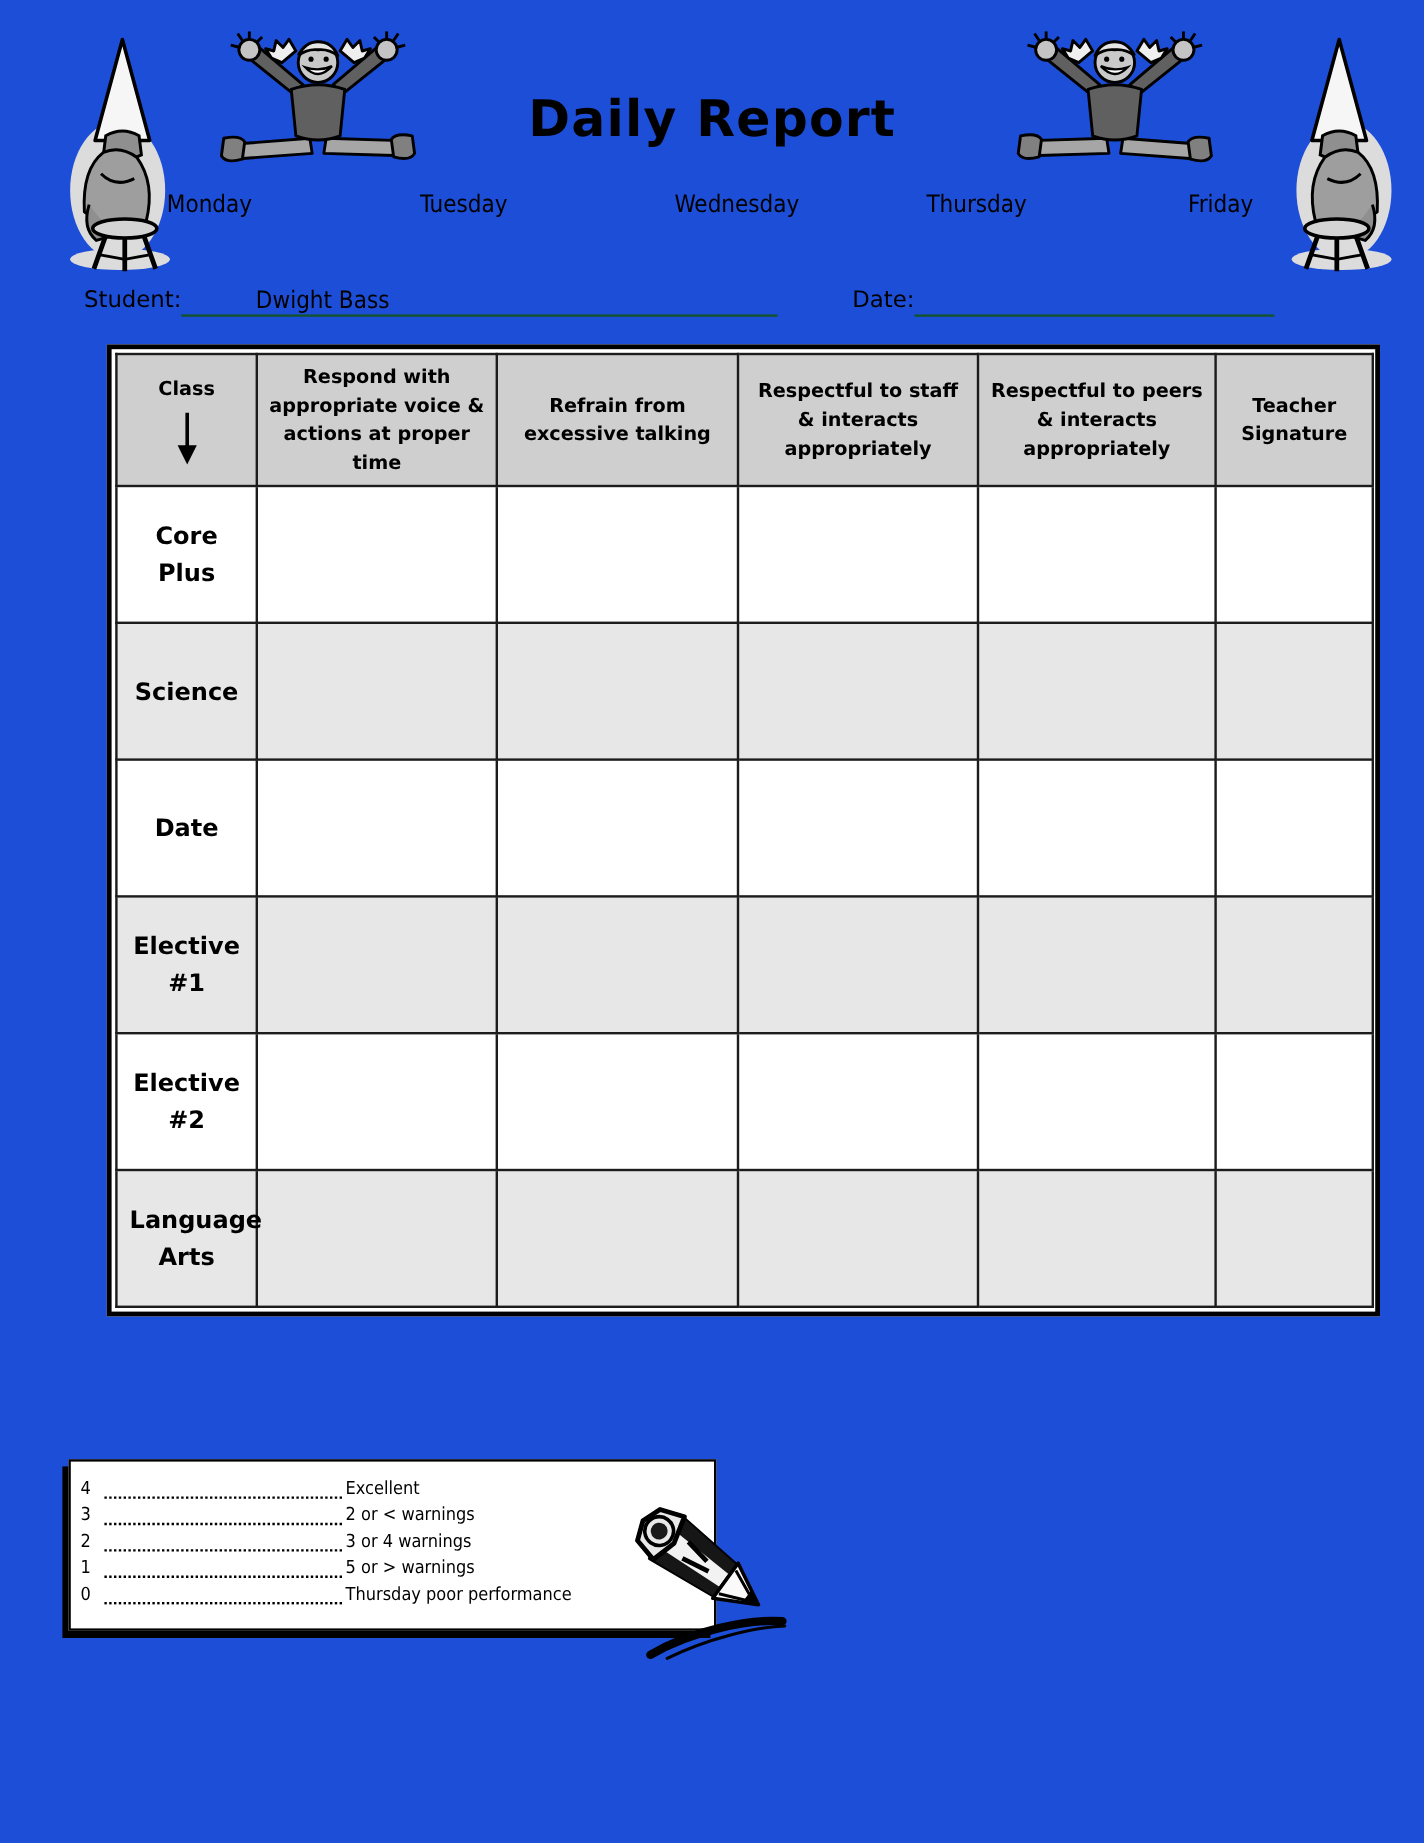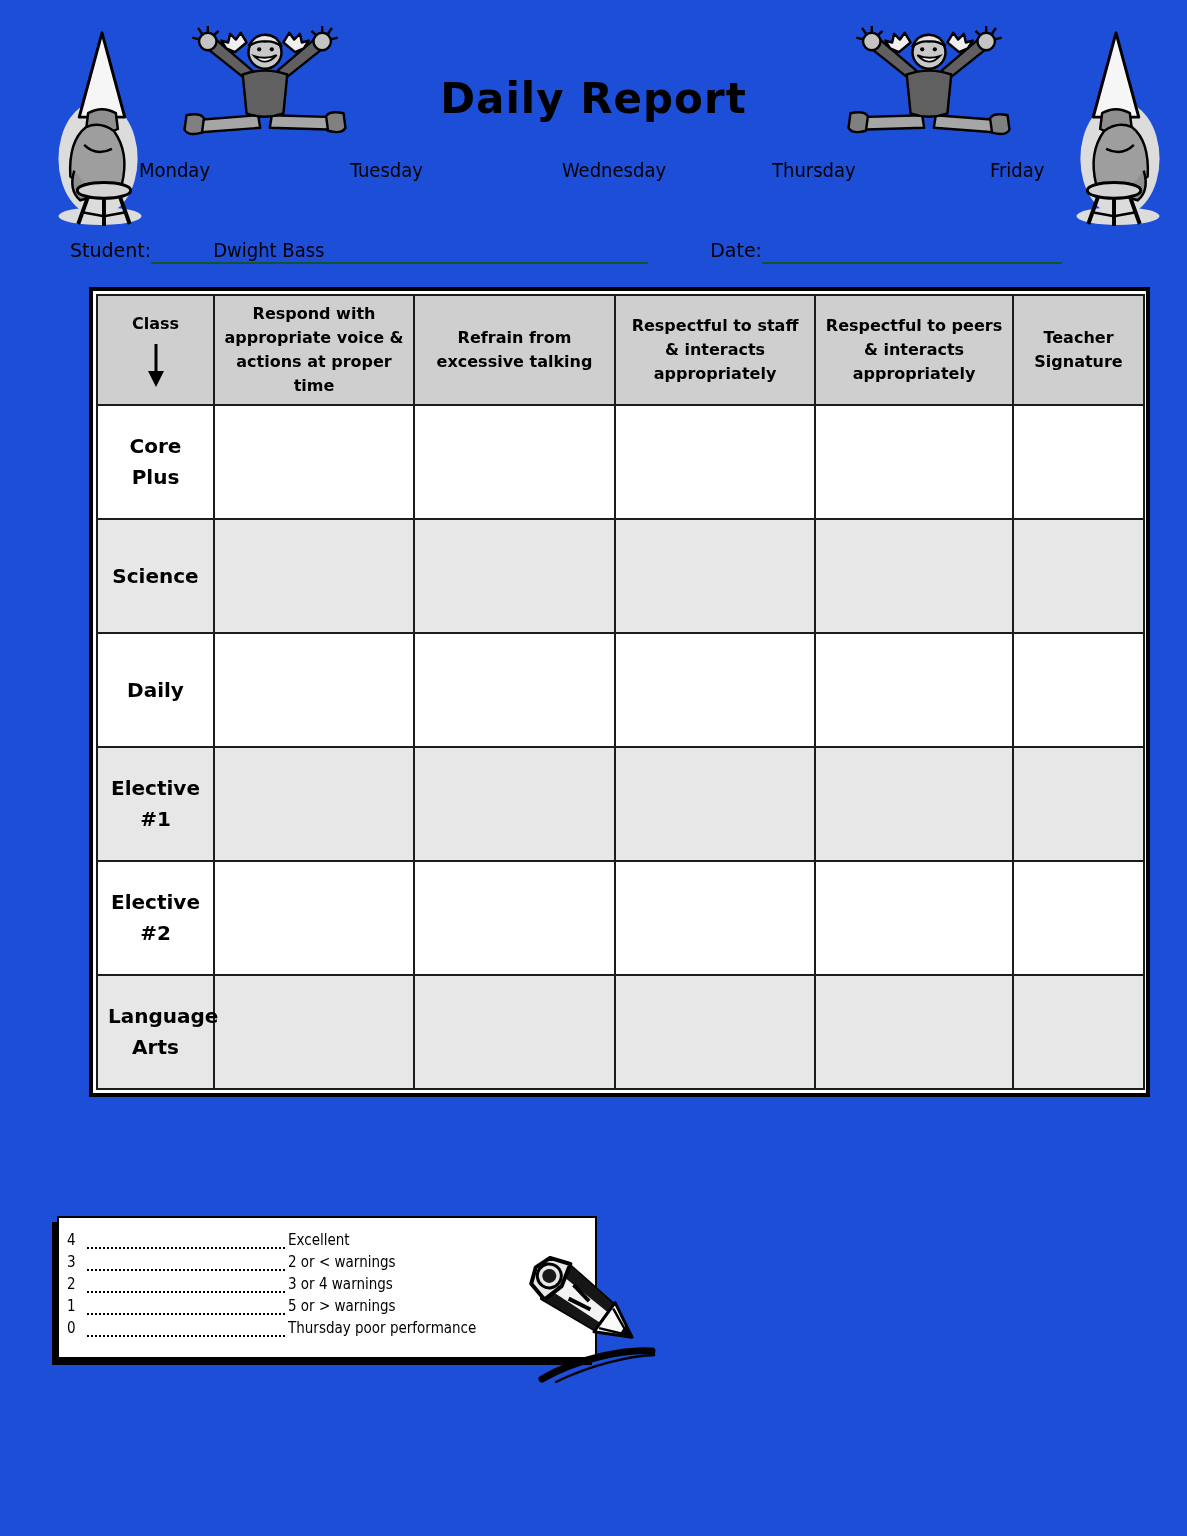--- a/index.html
+++ b/index.html
@@ -259,21 +259,21 @@
       </tr>
       <tr class="data-row alt">
         <td class="class-cell">Science</td>
         <td></td>
         <td></td>
         <td></td>
         <td></td>
         <td></td>
       </tr>
       <tr class="data-row">
-        <td class="class-cell">Daily</td>
+        <td class="class-cell">Date</td>
         <td></td>
         <td></td>
         <td></td>
         <td></td>
         <td></td>
       </tr>
       <tr class="data-row alt">
         <td class="class-cell">Elective #1</td>
         <td></td>
         <td></td>

